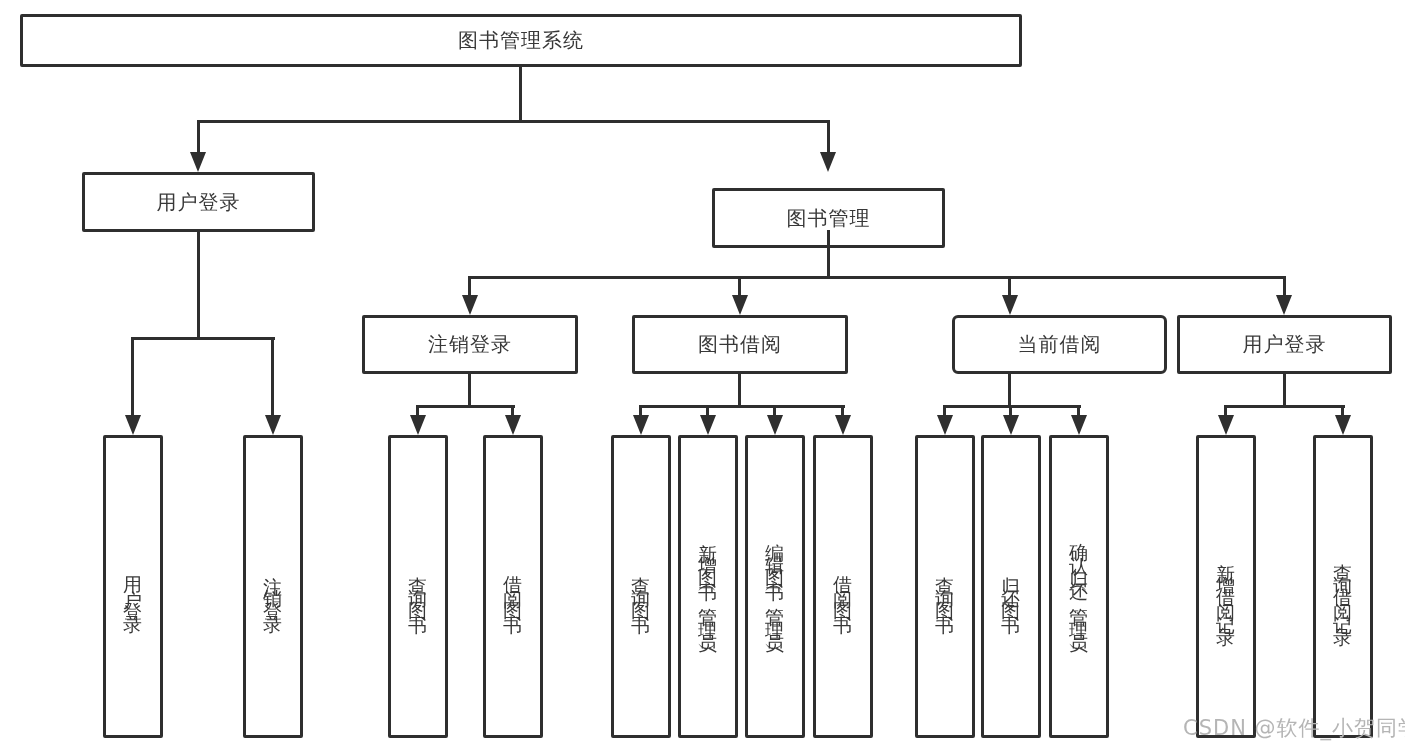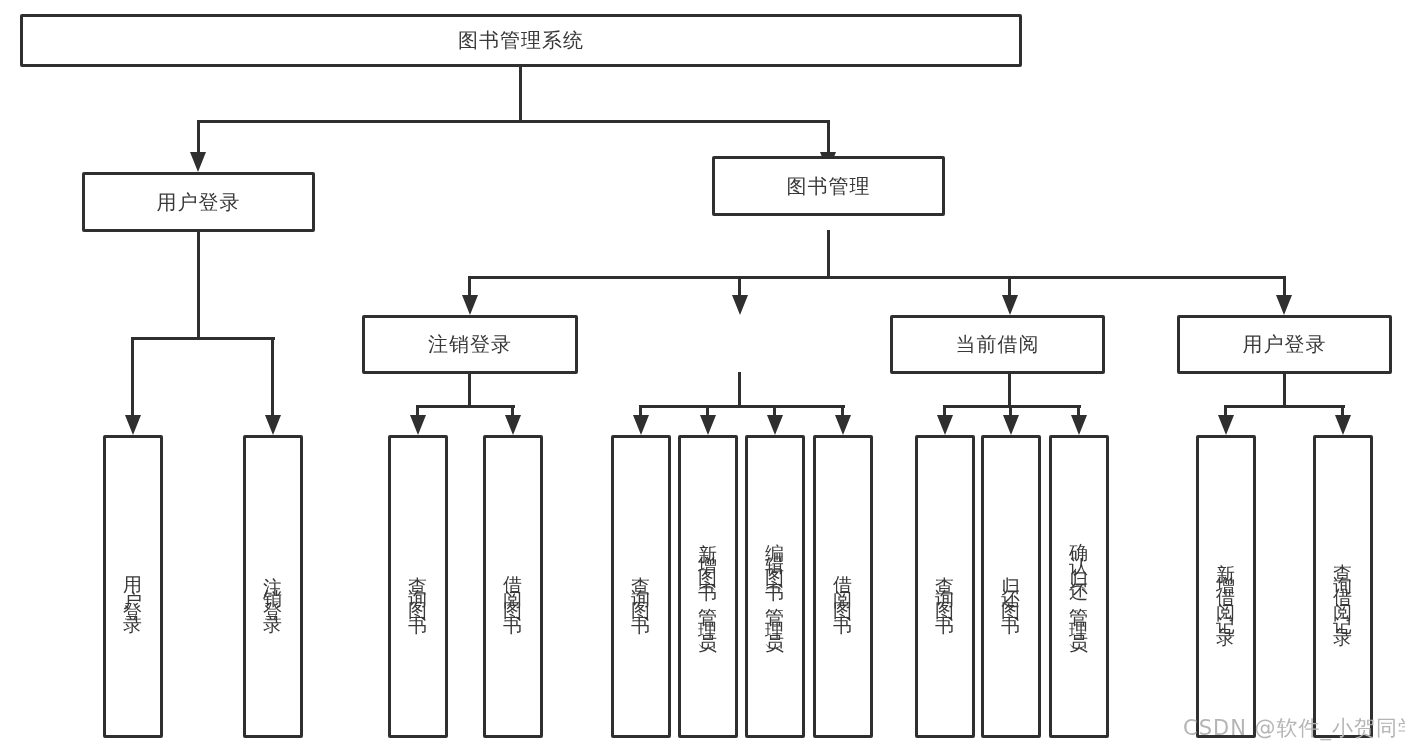--- a/index.html
+++ b/index.html
@@ -74,21 +74,21 @@
   <div class="vline" style="left:519px; top:67px; height:56px;"></div>
   <div class="hline" style="left:197px; top:120px; width:633px;"></div>
   <div class="vline" style="left:197px; top:120px; height:34px;"></div>
   <div class="arrow" style="left:190px; top:152px;"></div>
   <div class="vline" style="left:827px; top:120px; height:34px;"></div>
   <div class="arrow" style="left:820px; top:152px;"></div>
 
   <div class="node h" style="left:82px; top:172px; width:233px; height:60px;">
     <span class="lbl">用户登录</span>
   </div>
-  <div class="node h" style="left:712px; top:156px; width:233px; height:60px;">
+  <div class="node h" style="left:712px; top:188px; width:233px; height:60px;">
     <span class="lbl">图书管理</span>
   </div>
 
   <div class="vline" style="left:197px; top:230px; height:110px;"></div>
   <div class="hline" style="left:132px; top:337px; width:143px;"></div>
   <div class="vline" style="left:131px; top:337px; height:80px;"></div>
   <div class="arrow" style="left:125px; top:415px;"></div>
   <div class="vline" style="left:271px; top:337px; height:80px;"></div>
   <div class="arrow" style="left:265px; top:415px;"></div>
 
@@ -99,21 +99,24 @@
   <div class="vline" style="left:738px; top:276px; height:21px;"></div>
   <div class="arrow" style="left:732px; top:295px;"></div>
   <div class="vline" style="left:1008px; top:276px; height:21px;"></div>
   <div class="arrow" style="left:1002px; top:295px;"></div>
   <div class="vline" style="left:1283px; top:276px; height:21px;"></div>
   <div class="arrow" style="left:1276px; top:295px;"></div>
 
   <div class="node h" style="left:362px; top:315px; width:216px; height:59px;">
     <span class="lbl">注销登录</span>
   </div>
-  <div class="node h" style="left:890px; top:315px; width:215px; height:59px;">
+  <div class="node h" style="left:632px; top:315px; width:216px; height:59px;">
+    <span class="lbl">图书借阅</span>
+  </div>
+  <div class="node h" style="left:952px; top:315px; width:215px; height:59px;border-radius:6px;">
     <span class="lbl">当前借阅</span>
   </div>
   <div class="node h" style="left:1177px; top:315px; width:215px; height:59px;">
     <span class="lbl">用户登录</span>
   </div>
 
   <div class="vline" style="left:468px; top:372px; height:36px;"></div>
   <div class="hline" style="left:416px; top:405px; width:99px;"></div>
   <div class="vline" style="left:416px; top:405px; height:12px;"></div>
   <div class="arrow" style="left:410px; top:415px;"></div>

